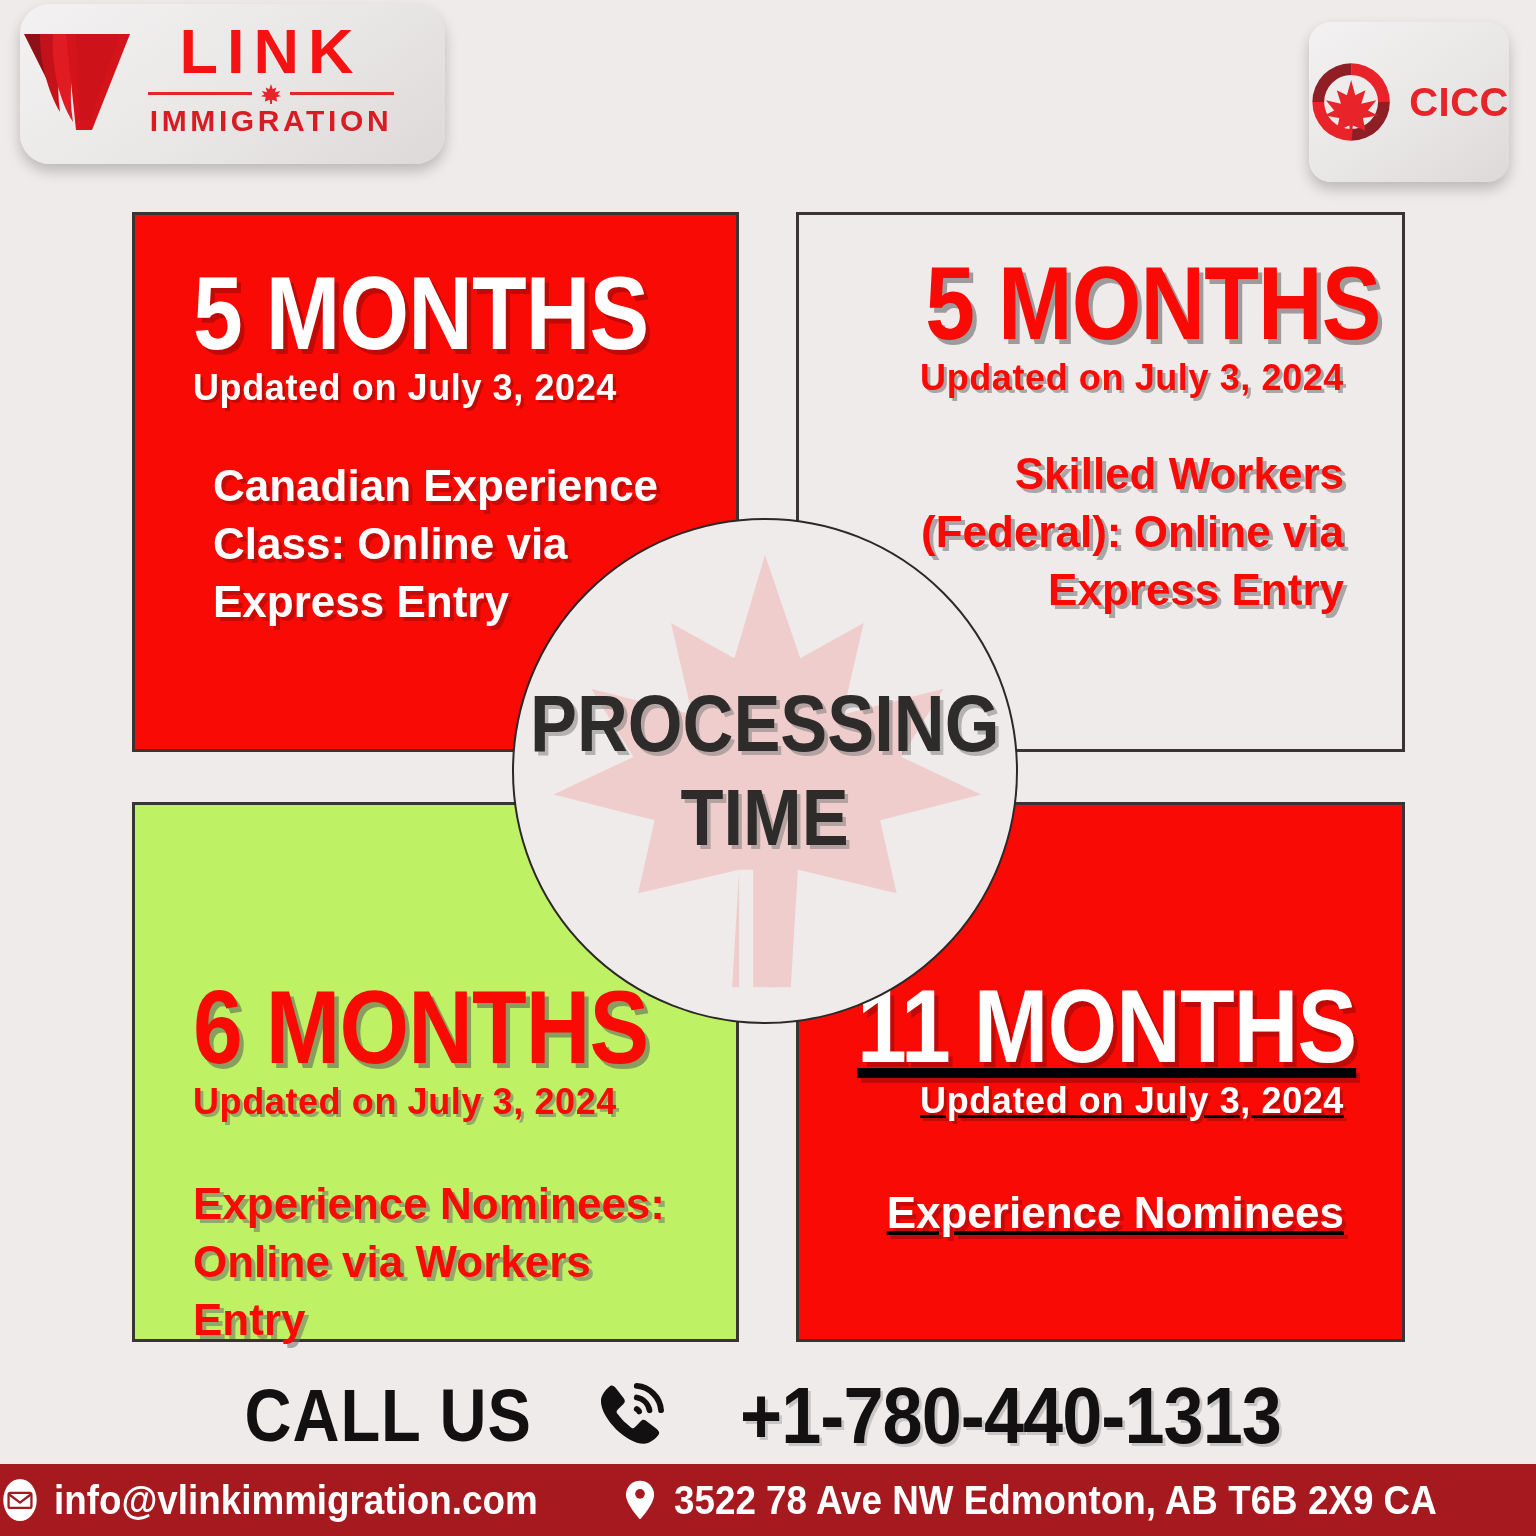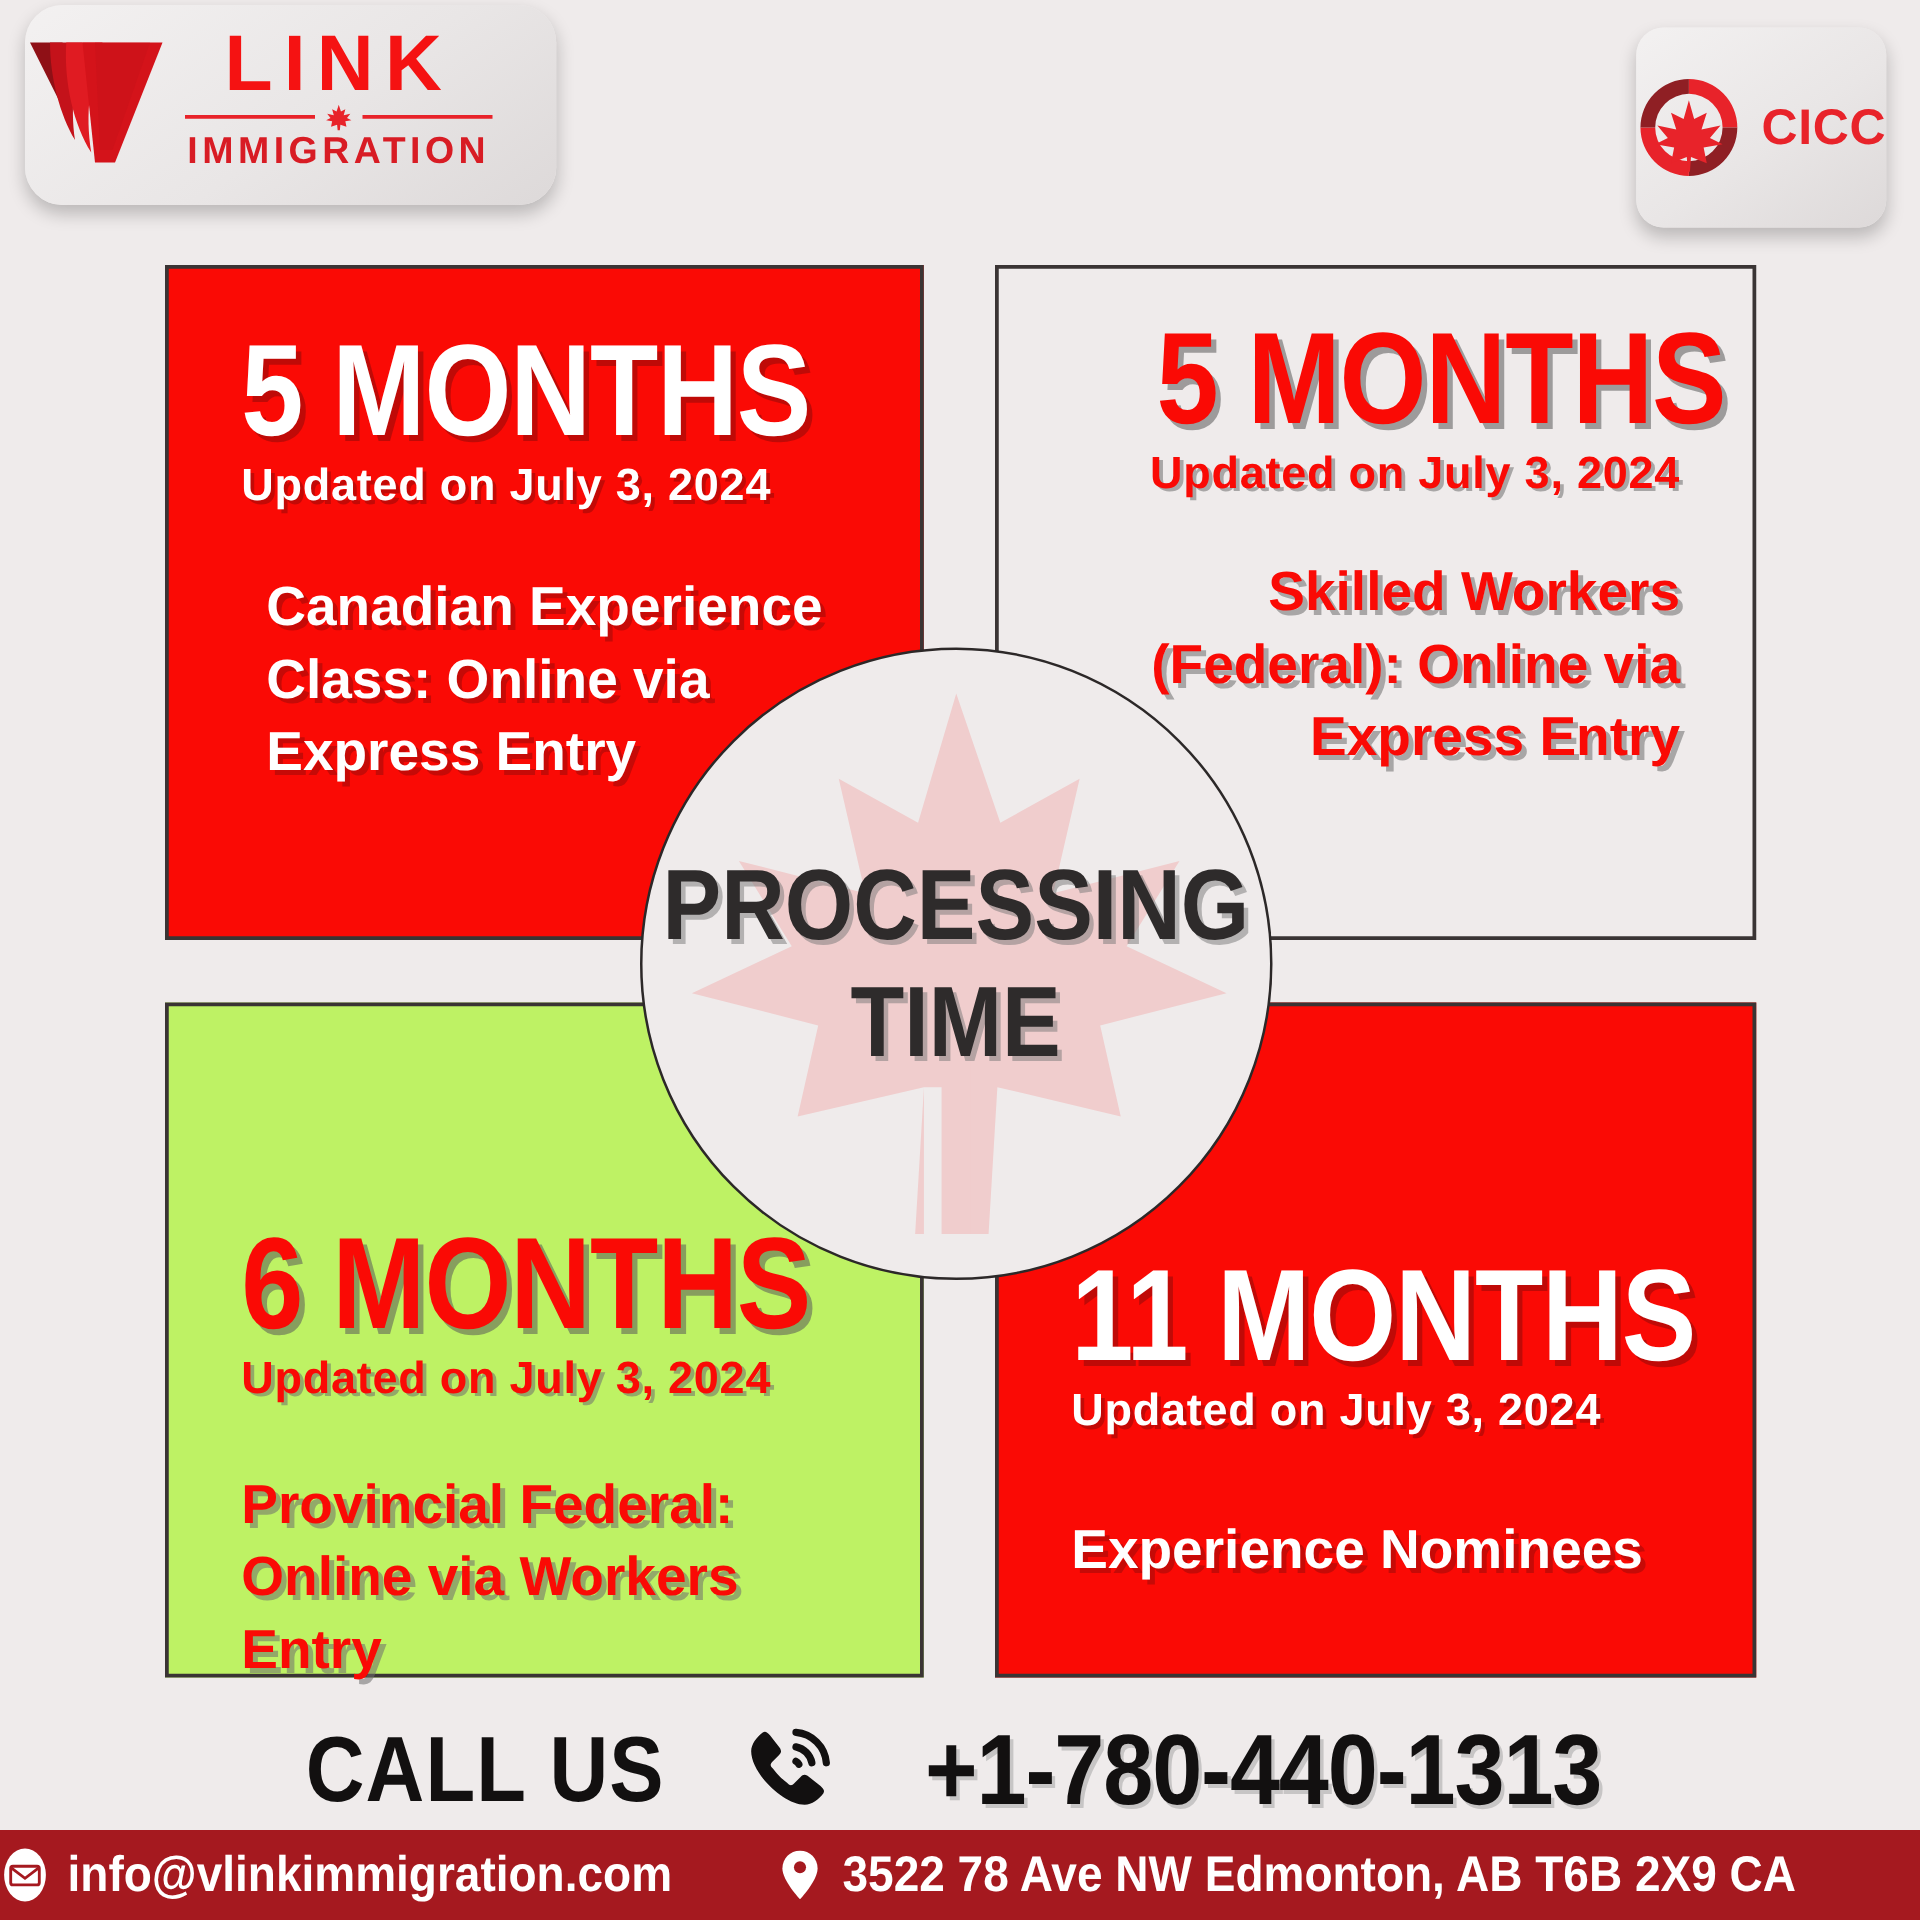--- a/index.html
+++ b/index.html
@@ -106,21 +106,21 @@
 
   .card-inner {
     position: absolute;
     left: 0; right: 0;
     padding: 0 58px;
     box-sizing: border-box;
   }
   #card-cec .card-inner  { top: 48px; text-align: left; }
   #card-fsw .card-inner  { top: 38px; text-align: right; }
   #card-pnp-ee .card-inner { top: 172px; text-align: left; }
-  #card-pnp .card-inner  { top: 198px; text-align: left; }
+  #card-pnp .card-inner  { top: 171px; text-align: right; text-decoration: underline; }
 
   .months {
     font-family: "Liberation Sans Narrow", "Liberation Sans", sans-serif;
     font-size: 104px;
     font-weight: 700;
     line-height: 0.98;
     letter-spacing: -1px;
     transform: scaleX(0.86);
     transform-origin: left center;
     white-space: nowrap;
@@ -304,21 +304,21 @@
       <div>Express Entry</div>
     </div>
   </div>
 </div>
 
 <div class="card white" id="card-pnp-ee">
   <div class="card-inner">
     <div class="months red">6 MONTHS</div>
     <div class="updated red">Updated on July 3, 2024</div>
     <div class="desc red">
-      <div>Provincial Federal:</div>
+      <div>Experience Nominees:</div>
       <div>Online via Workers Entry</div>
     </div>
   </div>
 </div>
 
 <div class="card red" id="card-pnp">
   <div class="card-inner">
     <div class="months white">11 MONTHS</div>
     <div class="updated white">Updated on July 3, 2024</div>
     <div class="desc white">

